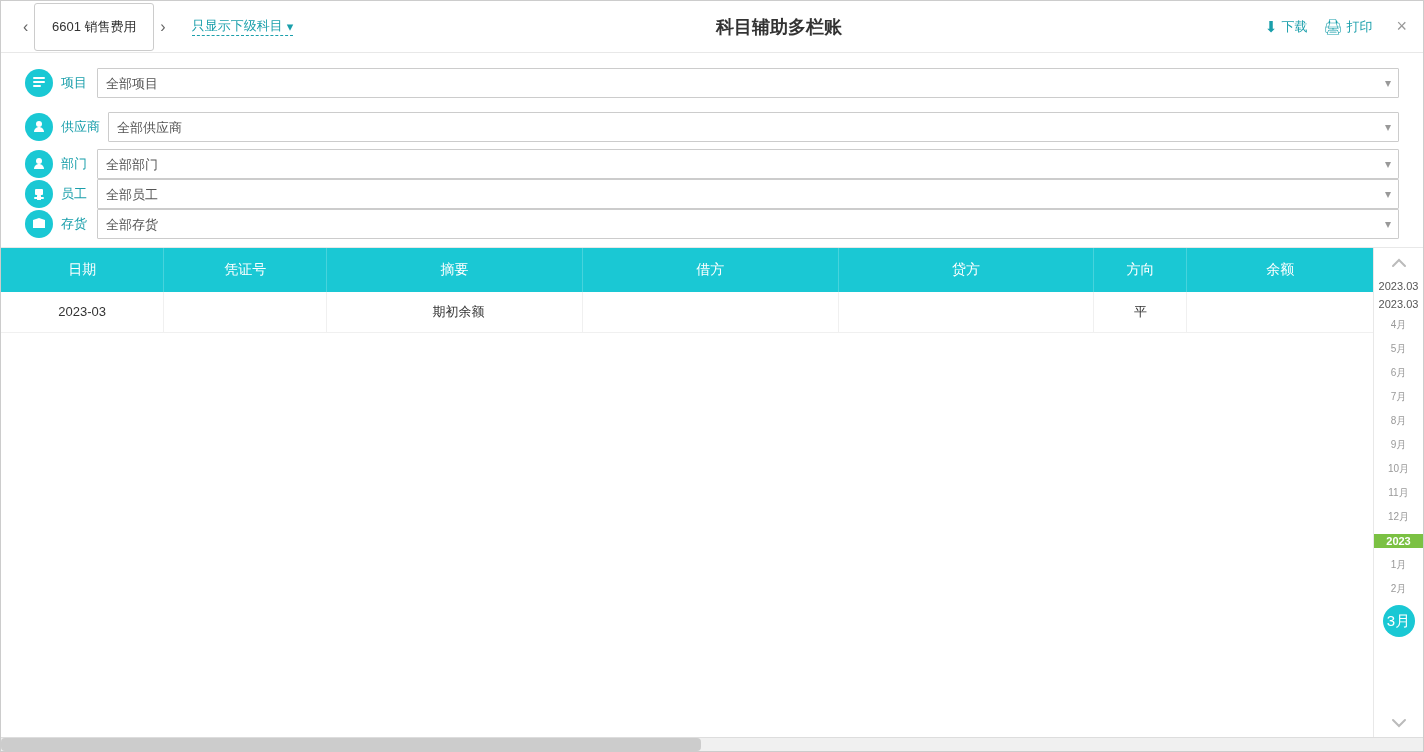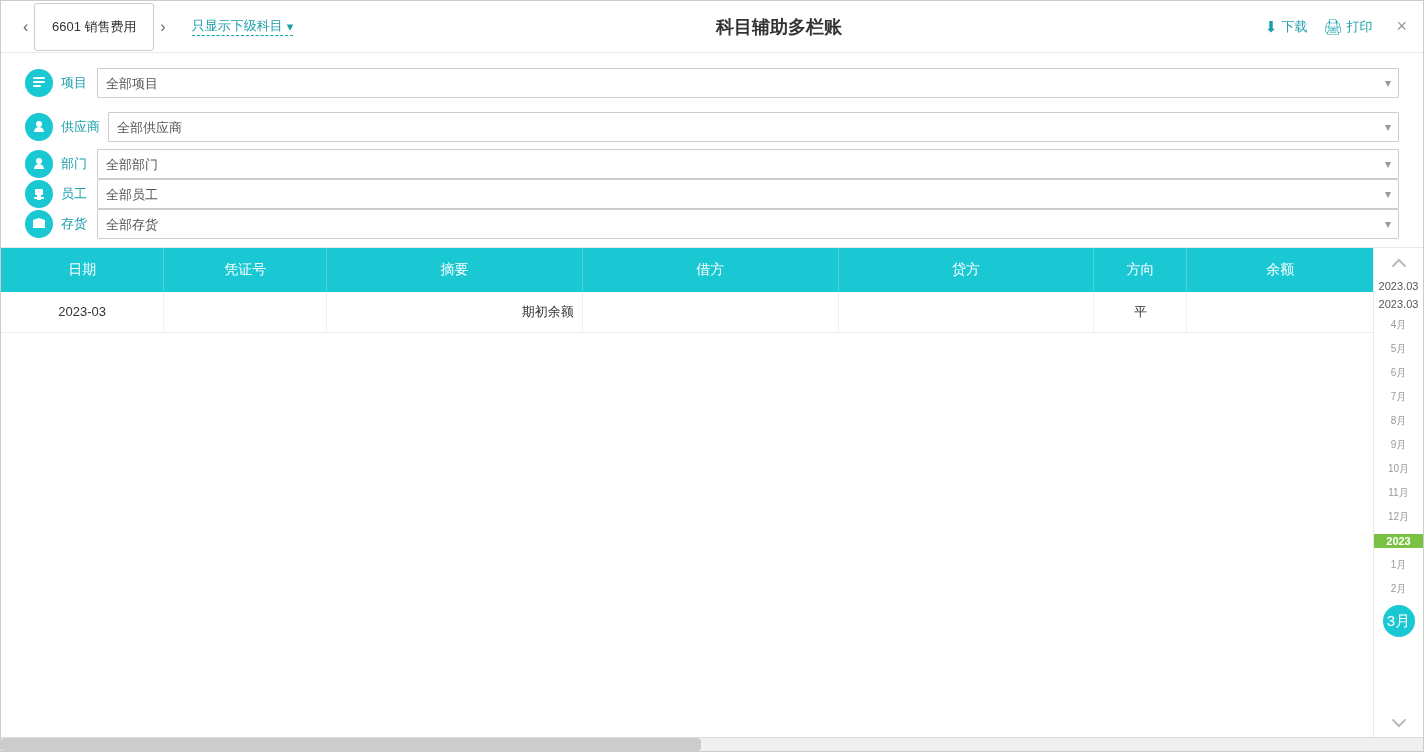--- a/index.html
+++ b/index.html
@@ -377,21 +377,21 @@
             <th>借方</th>
             <th>贷方</th>
             <th>方向</th>
             <th>余额</th>
           </tr>
         </thead>
         <tbody id="table-body">
           <tr>
             <td>2023-03</td>
             <td></td>
-            <td style="text-align:right; padding-left: 16px; font-family: Liberation Serif, serif;">期初余额</td>
+            <td style="text-align:center; padding-left: 16px; font-family: Liberation Serif, serif;">期初余额</td>
             <td></td>
             <td></td>
             <td>平</td>
             <td></td>
           </tr>
         </tbody>
       </table>
     </div>
 
     <div class="sidebar-timeline">

